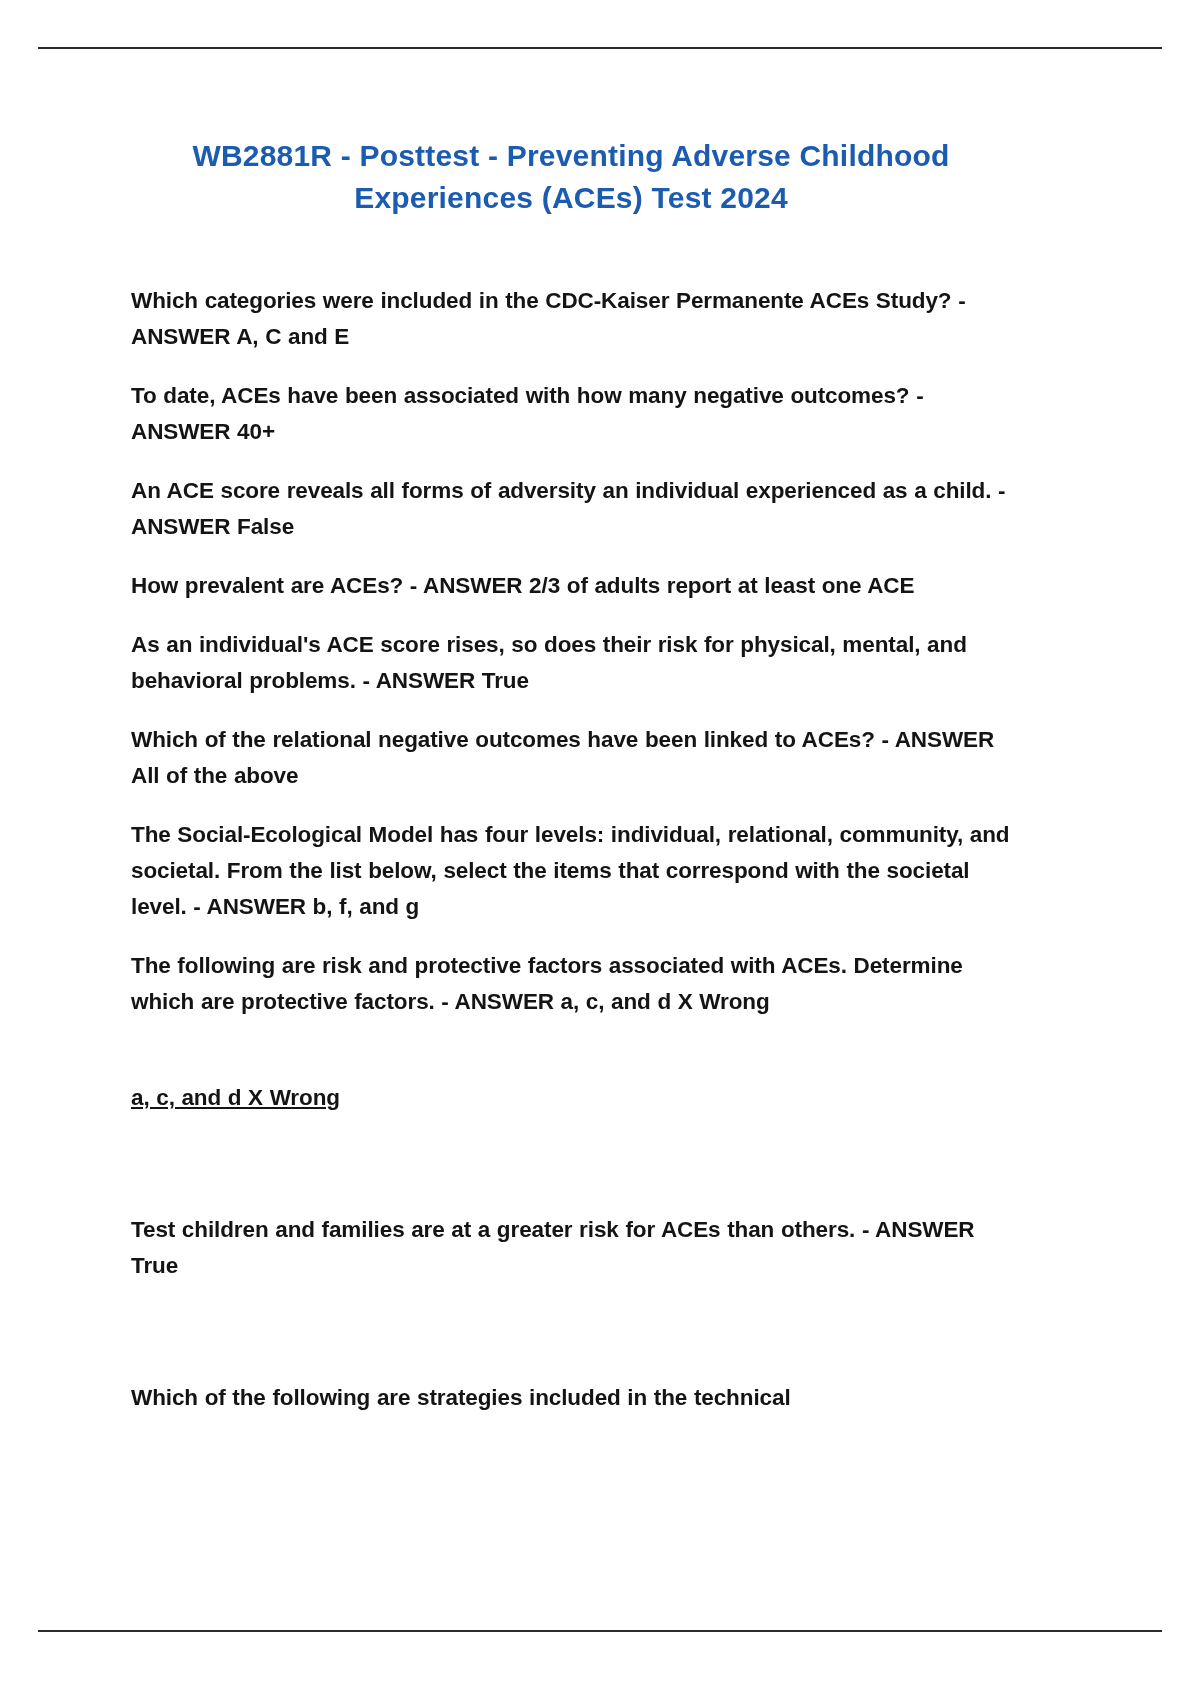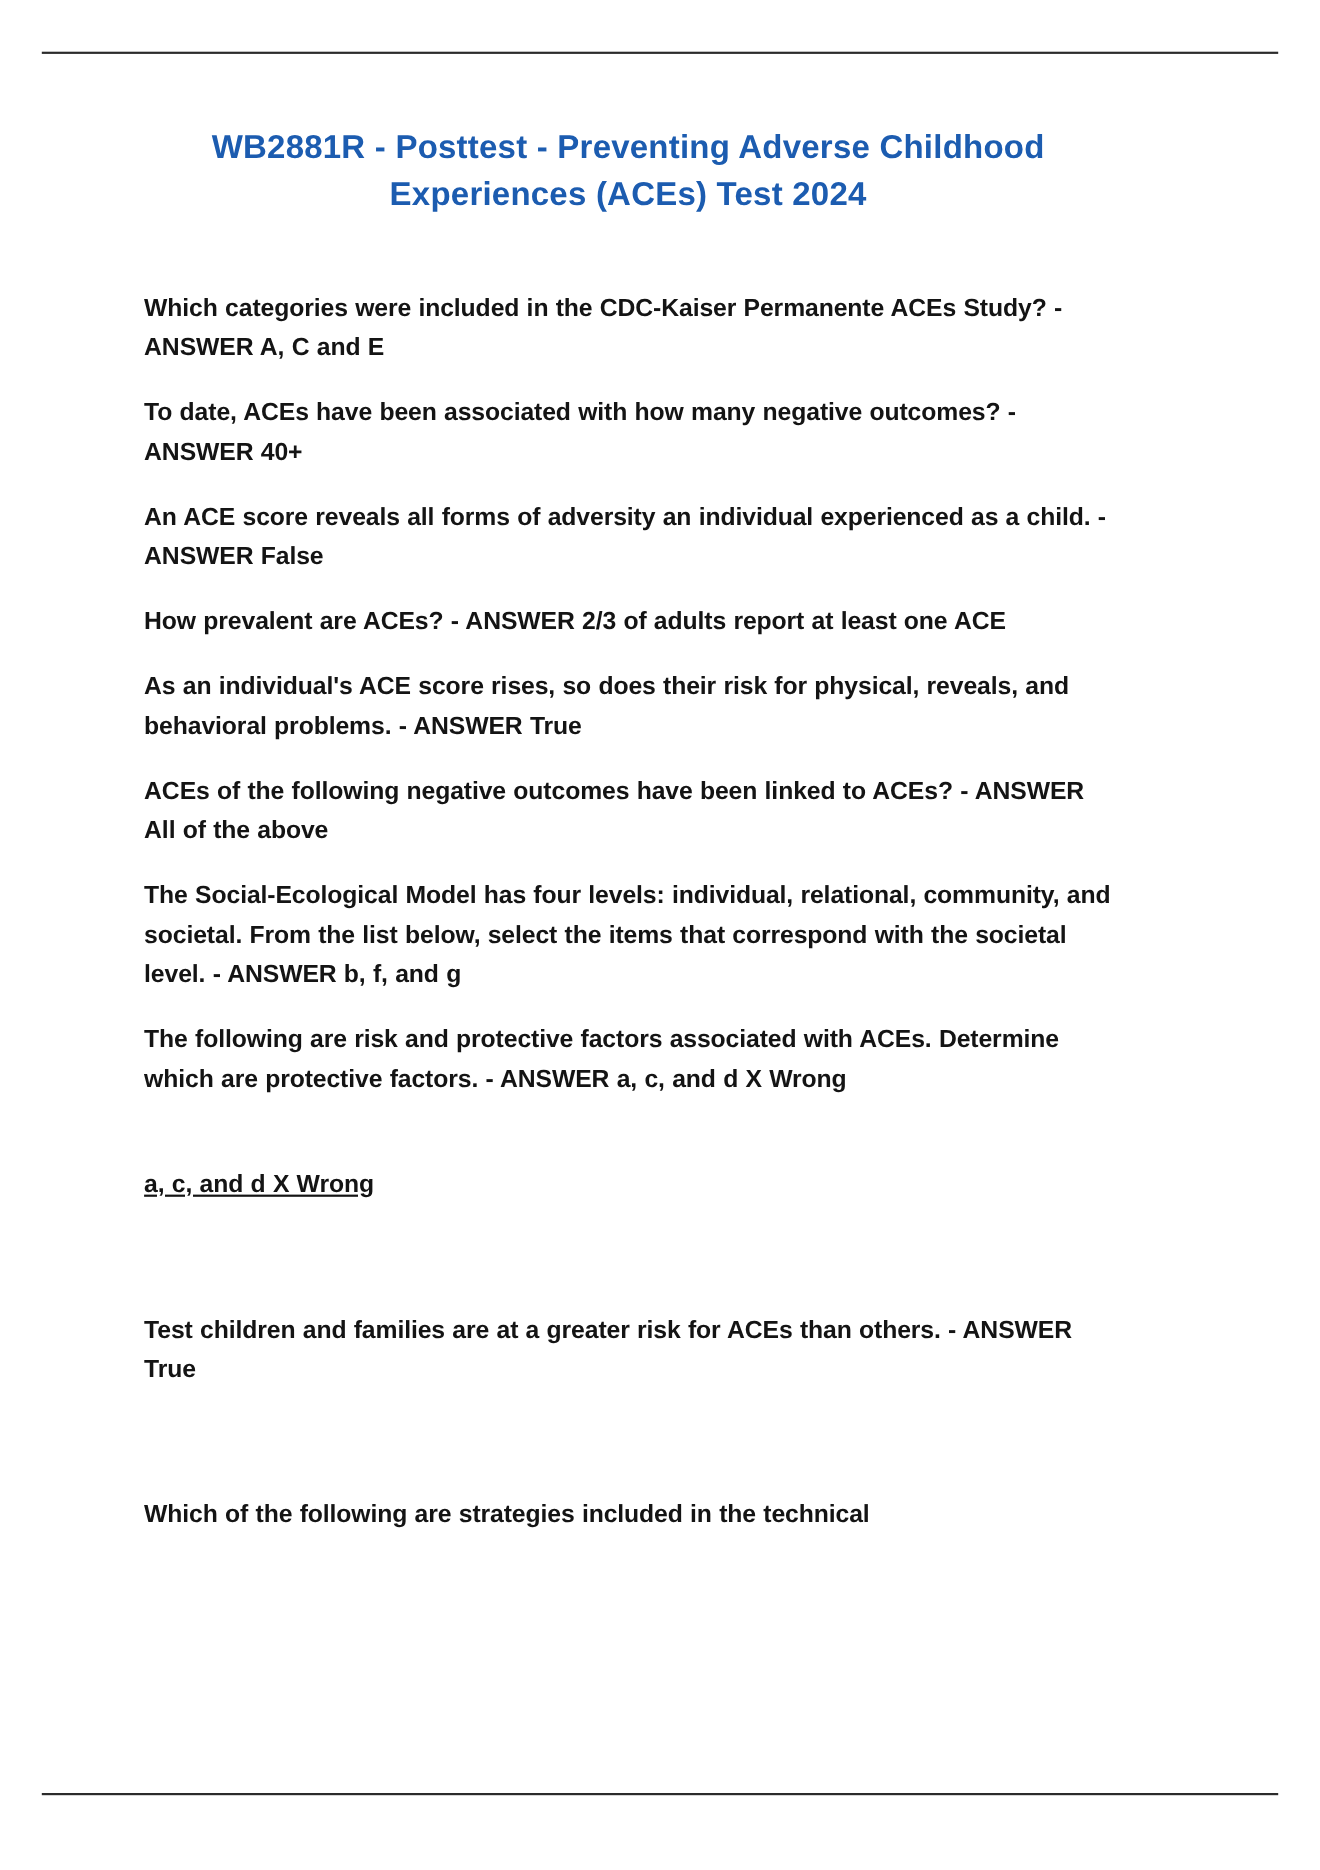--- a/index.html
+++ b/index.html
@@ -26,21 +26,21 @@
     left: 38px;
     right: 38px;
     height: 0;
     border-top: 2px solid #2b2b2b;
   }
   .rule-top { top: 47px; }
   .rule-bottom { top: 1630px; }
 
   .content {
     position: absolute;
-    top: 114px;
+    top: 135px;
     left: 131px;
     width: 880px;
   }
 
   .doc-title {
     color: #1c5cb0;
     font-weight: bold;
     font-size: 30px;
     line-height: 42px;
     text-align: center;
@@ -80,23 +80,23 @@
     <div class="qa-list">
 
       <p class="qa-block">Which categories were included in the CDC-Kaiser Permanente ACEs Study? -   ANSWER   A, C and E</p>
 
       <p class="qa-block">To date, ACEs have been associated with how many negative outcomes? -   ANSWER   40+</p>
 
       <p class="qa-block">An ACE score reveals all forms of adversity an individual experienced as a child. -   ANSWER   False</p>
 
       <p class="qa-block">How prevalent are ACEs? -   ANSWER   2/3 of adults report at least one ACE</p>
 
-      <p class="qa-block">As an individual's ACE score rises, so does their risk for physical, reveals, and behavioral problems. -   ANSWER   True</p>
+      <p class="qa-block">As an individual's ACE score rises, so does their risk for physical, mental, and behavioral problems. -   ANSWER   True</p>
 
-      <p class="qa-block">ACEs of the following negative outcomes have been linked to ACEs? -   ANSWER   All of the above</p>
+      <p class="qa-block">Which of the relational negative outcomes have been linked to ACEs? -   ANSWER   All of the above</p>
 
       <p class="qa-block">The Social-Ecological Model has four levels: individual, relational, community, and societal. From the list below, select the items that correspond with the societal level. -   ANSWER   b, f, and g</p>
 
       <p class="qa-block">The following are risk and protective factors associated with ACEs. Determine which are protective factors. -   ANSWER   a, c, and d X Wrong</p>
 
       <p class="qa-block gap-before">a, c, and d X Wrong</p>
 
       <p class="qa-block big-gap-before">Test children and families are at a greater risk for ACEs than others. -   ANSWER   True</p>
 
       <p class="qa-block big-gap-before last">Which of the following are strategies included in the technical</p>

